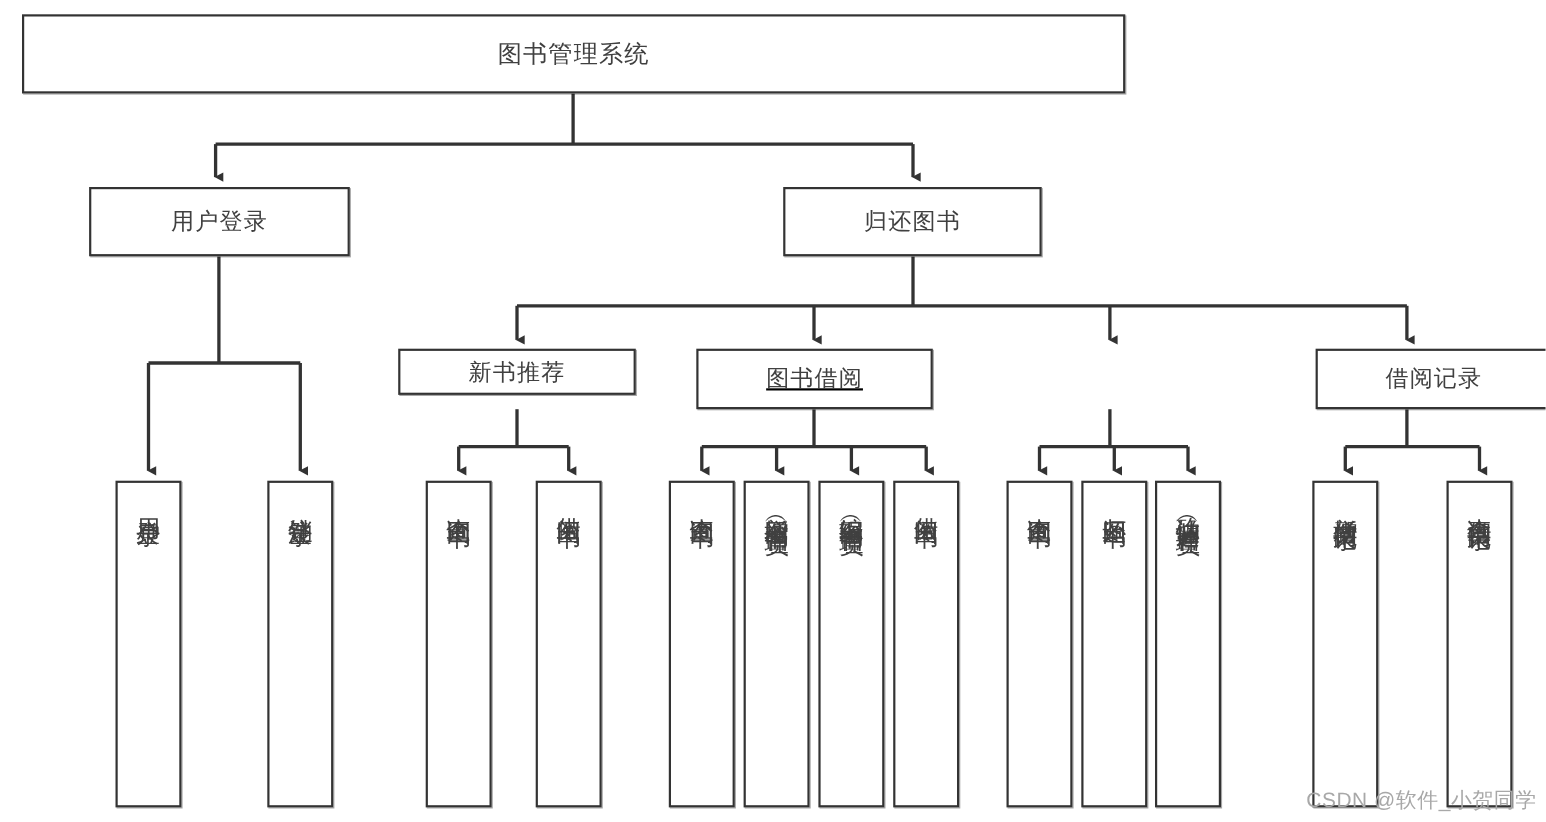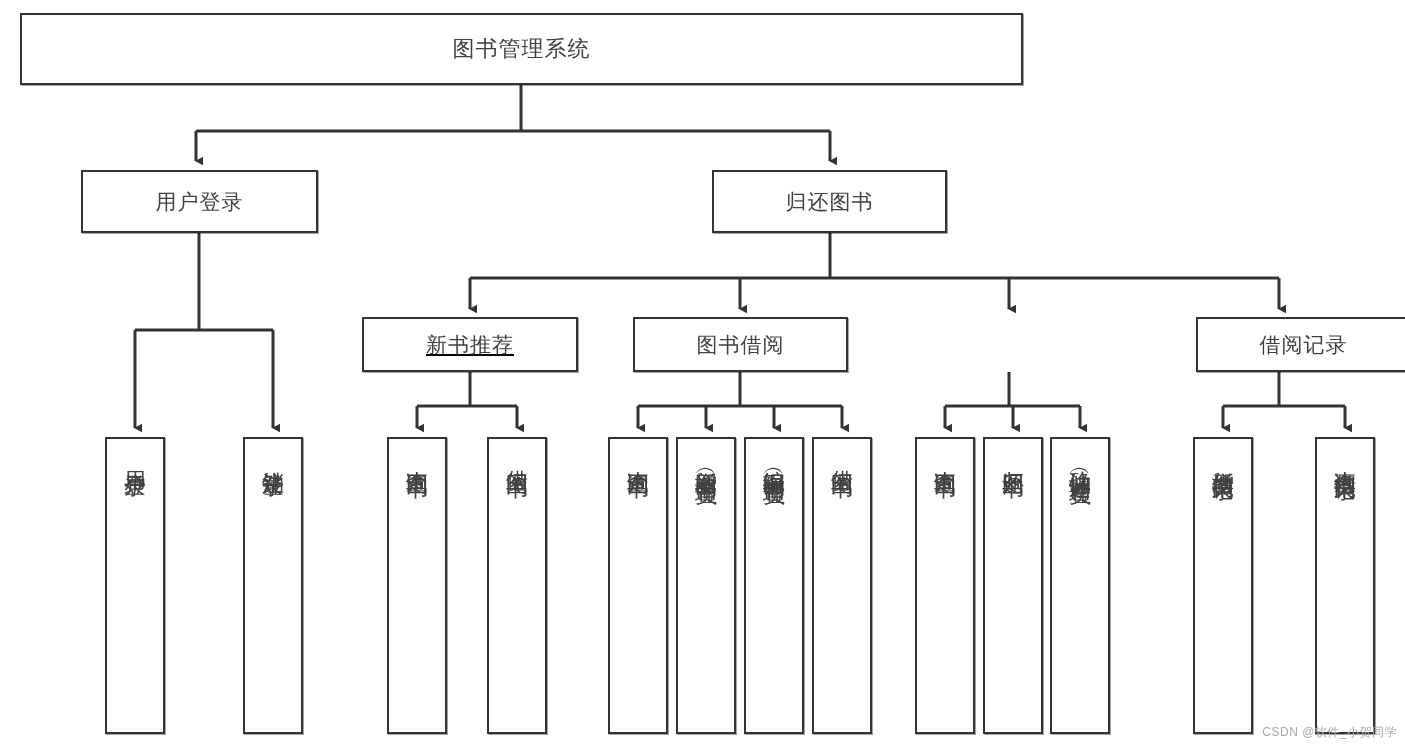--- a/index.html
+++ b/index.html
@@ -56,21 +56,21 @@
     text-orientation: upright;
     font-size: 22px;
     line-height: 1.18;
     letter-spacing: 2px;
   }
   .node.root .label { font-size: 22px; }
   .watermark {
     position: absolute;
     right: 8px;
     bottom: 6px;
-    font-size: 12px;
+    font-size: 19px;
     color: #a8a8a8;
     letter-spacing: 0.5px;
     white-space: nowrap;
     pointer-events: none;
   }
 </style>
 </head>
 <body>
 
 <div id="diagram-root">
@@ -129,24 +129,24 @@
     <span class="label">图书管理系统</span>
   </div>
 
   <div class="node horizontal" style="left: 81px; top: 170px; width: 237px; height: 63px;">
     <span class="label">用户登录</span>
   </div>
   <div class="node horizontal" style="left: 712px; top: 170px; width: 235px; height: 63px;">
     <span class="label">归还图书</span>
   </div>
 
-  <div class="node horizontal" style="left: 362px; top: 317px; width: 216px; height: 55px; text-decoration: underline;">
+  <div class="node horizontal" style="left: 362px; top: 317px; width: 216px; height: 42px;">
     <span class="label">新书推荐</span>
   </div>
-  <div class="node horizontal" style="left: 633px; top: 317px; width: 215px; height: 55px;">
+  <div class="node horizontal" style="left: 633px; top: 317px; width: 215px; height: 55px; text-decoration: underline;">
     <span class="label">图书借阅</span>
   </div>
   <div class="node horizontal" style="left: 1196px; top: 317px; width: 215px; height: 55px;">
     <span class="label">借阅记录</span>
   </div>
 
   <div class="node vertical" style="left: 105px; top: 437px; width: 60px; height: 297px;">
     <span class="label">用户登录</span>
   </div>
   <div class="node vertical" style="left: 243px; top: 437px; width: 60px; height: 297px;">

